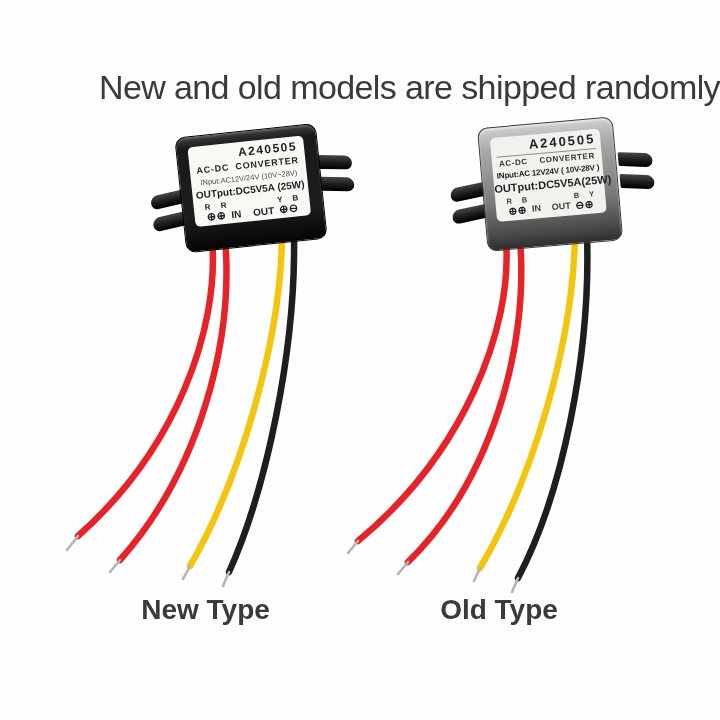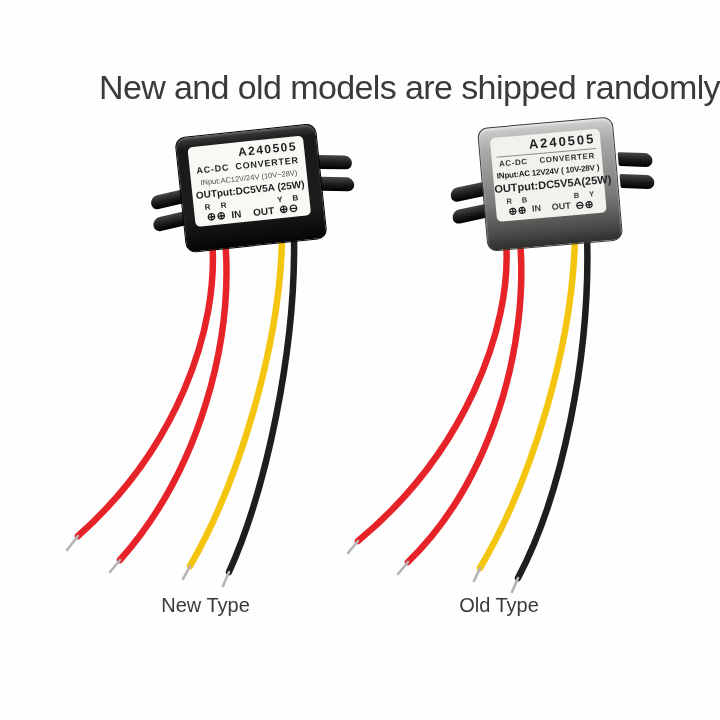--- a/index.html
+++ b/index.html
@@ -9,21 +9,21 @@
     font-family:"Liberation Sans", sans-serif;
   }
   
   .headline {
     position:absolute; left:0; right:0; top:68px; z-index:3;
     text-align:right; font-size:34px; font-weight:500;
     letter-spacing:-0.6px; color:var(--text,#3a3a3a);
   }
   .caption {
     position:absolute; top:594px; z-index:3; text-align:center;
-    font-size:20px; font-weight:400; color:var(--text,#3a3a3a);
+    font-size:28px; font-weight:700; color:var(--text,#3a3a3a);
   }
   .caption.left  { left:118px; width:175px; }
   .caption.right { left:410px; width:178px;text-align:center; }
 
   
   #wires { position:absolute; left:0; top:0; z-index:1; }
   .wire { fill:none; stroke-linecap:round; }
   .wire.red    { stroke:var(--wire_red,#e62329);   stroke-width:6.5; }
   .wire.yellow { stroke:var(--wire_yellow,#f5c40c);stroke-width:6.5; }
   .wire.black  { stroke:var(--wire_black,#1e1e1e); stroke-width:6.5; }

